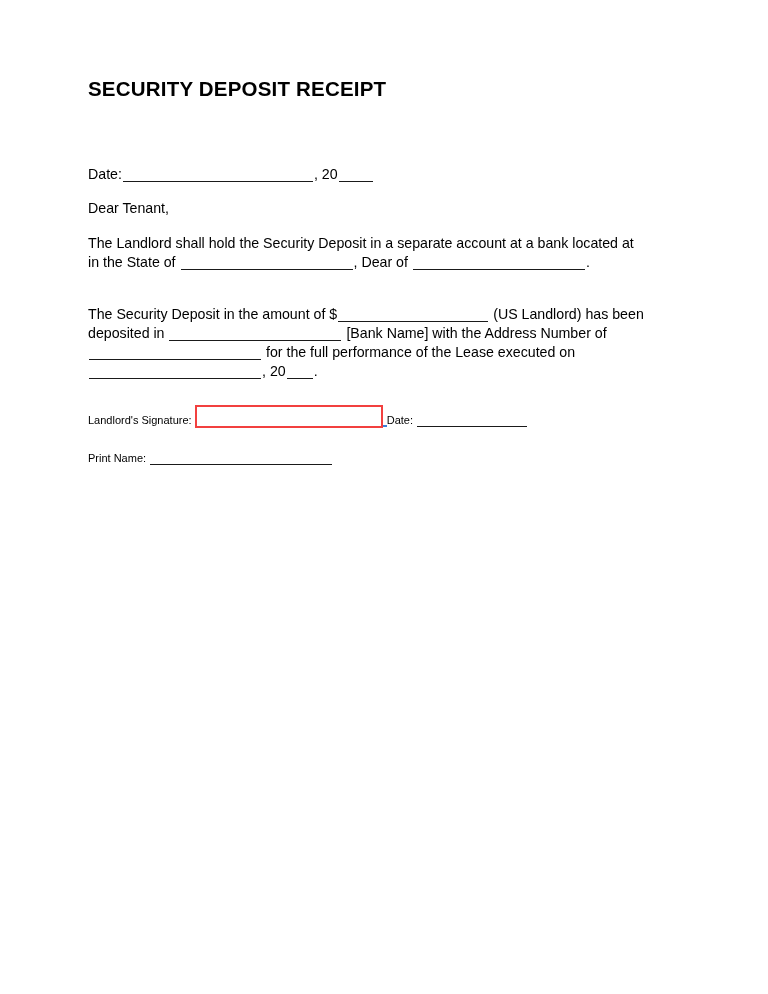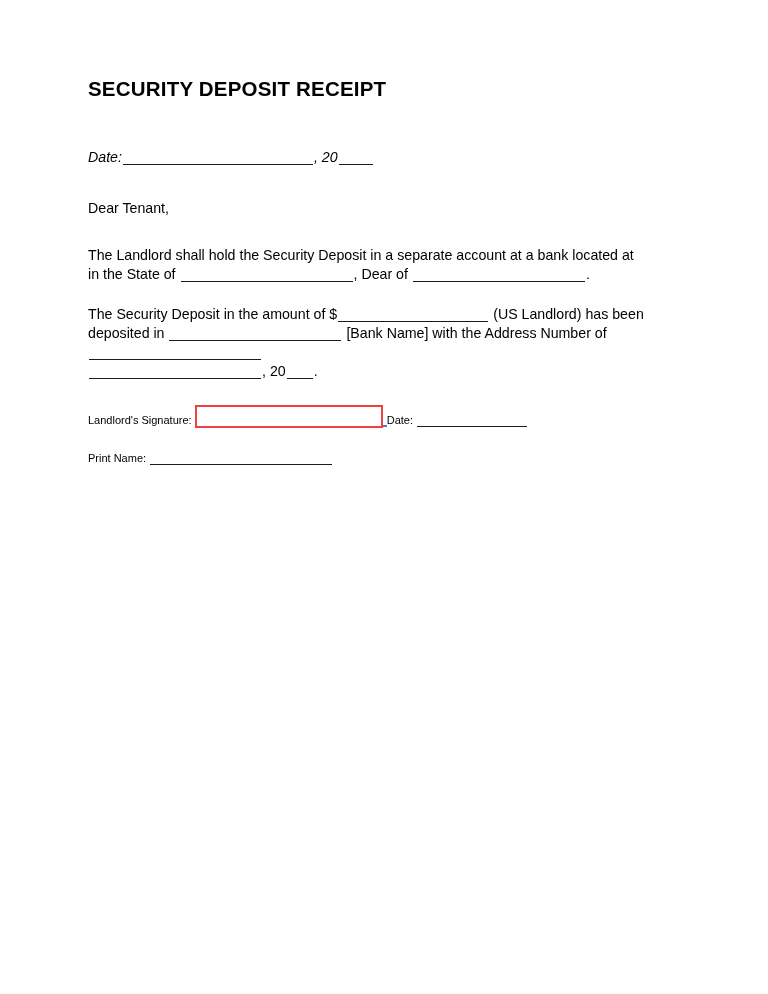--- a/index.html
+++ b/index.html
@@ -119,40 +119,40 @@
     white-space: nowrap;
   }
 </style>
 </head>
 <body>
 
 <div class="page">
 
   <div class="doc-title">SECURITY DEPOSIT RECEIPT</div>
 
-  <div class="para" style="top:148px;font-style:italic;">
+  <div class="para" style="top:165px;">
     <span class="line"><span>Date:</span><span class="blank b-date"></span><span>, 20</span><span class="blank b-yy"></span></span>
   </div>
 
   <div class="para" style="top:199px;">
     <span class="line">Dear Tenant,</span>
   </div>
 
-  <div class="para" style="top:234px;margin-top:12px;">
+  <div class="para" style="top:234px;">
     <span class="line">The Landlord shall hold the Security Deposit in a separate account at a bank located at</span>
     <span class="line"><span>in the State of</span>
       <span class="blank b-city"></span><span>, Dear of</span>
       <span class="blank b-state"></span><span>.</span></span>
   </div>
 
   <div class="para" style="top:305px;">
     <span class="line"><span>The Security Deposit in the amount of $</span><span class="blank b-amount"></span> <span>(US Landlord) has been</span></span>
     <span class="line"><span>deposited in</span>
       <span class="blank b-bank"></span> <span>[Bank Name] with the Address Number of</span></span>
-    <span class="line"><span class="blank b-acct"></span> </span>
+    <span class="line"><span class="blank b-acct"></span> <span>for the full performance of the Lease executed on</span></span>
     <span class="line"><span class="blank b-leasedate"></span><span>, 20</span><span class="blank b-yy2"></span><span>.</span></span>
   </div>
 
   <div class="sig-row">
     <span class="sig-label">Landlord's Signature:</span>
     <span class="sig-field-wrap"><span class="sig-underline"></span><span class="sig-box" title=""></span></span><span>Date:</span>
     <span class="blank b-sigdate"></span>
   </div>
 
   <div class="print-row">

